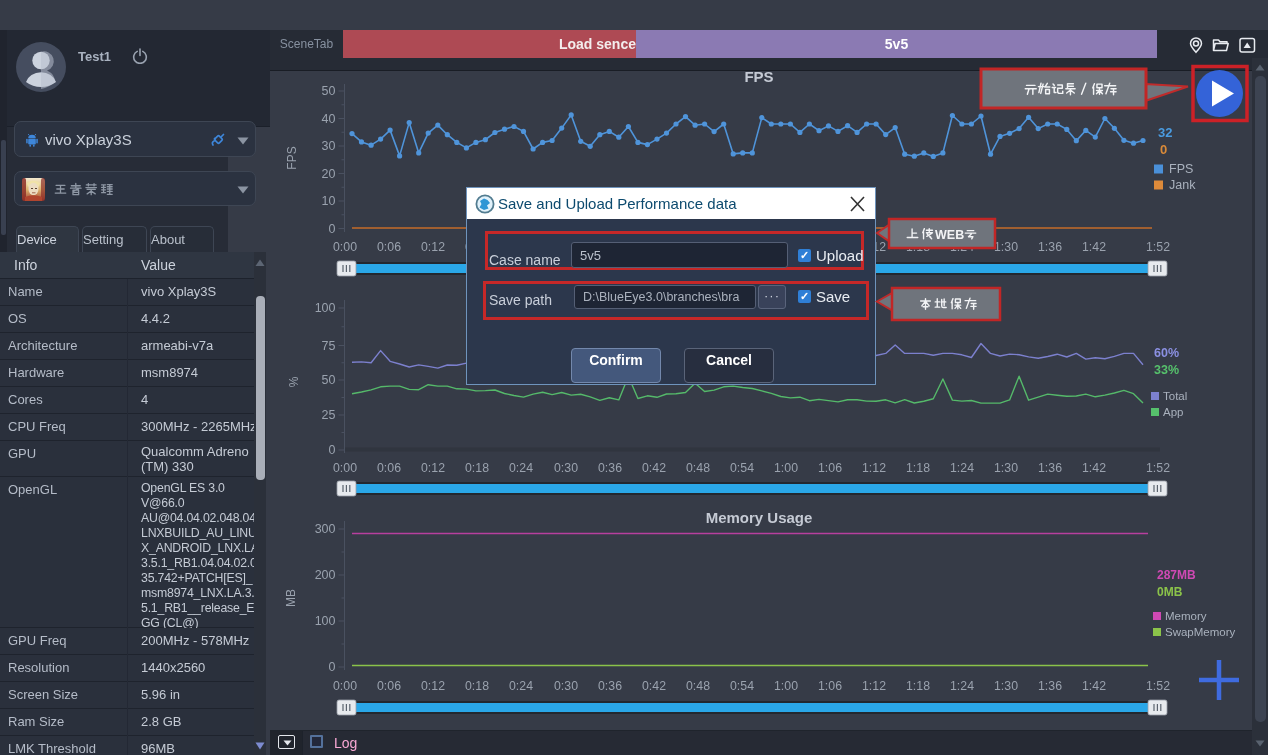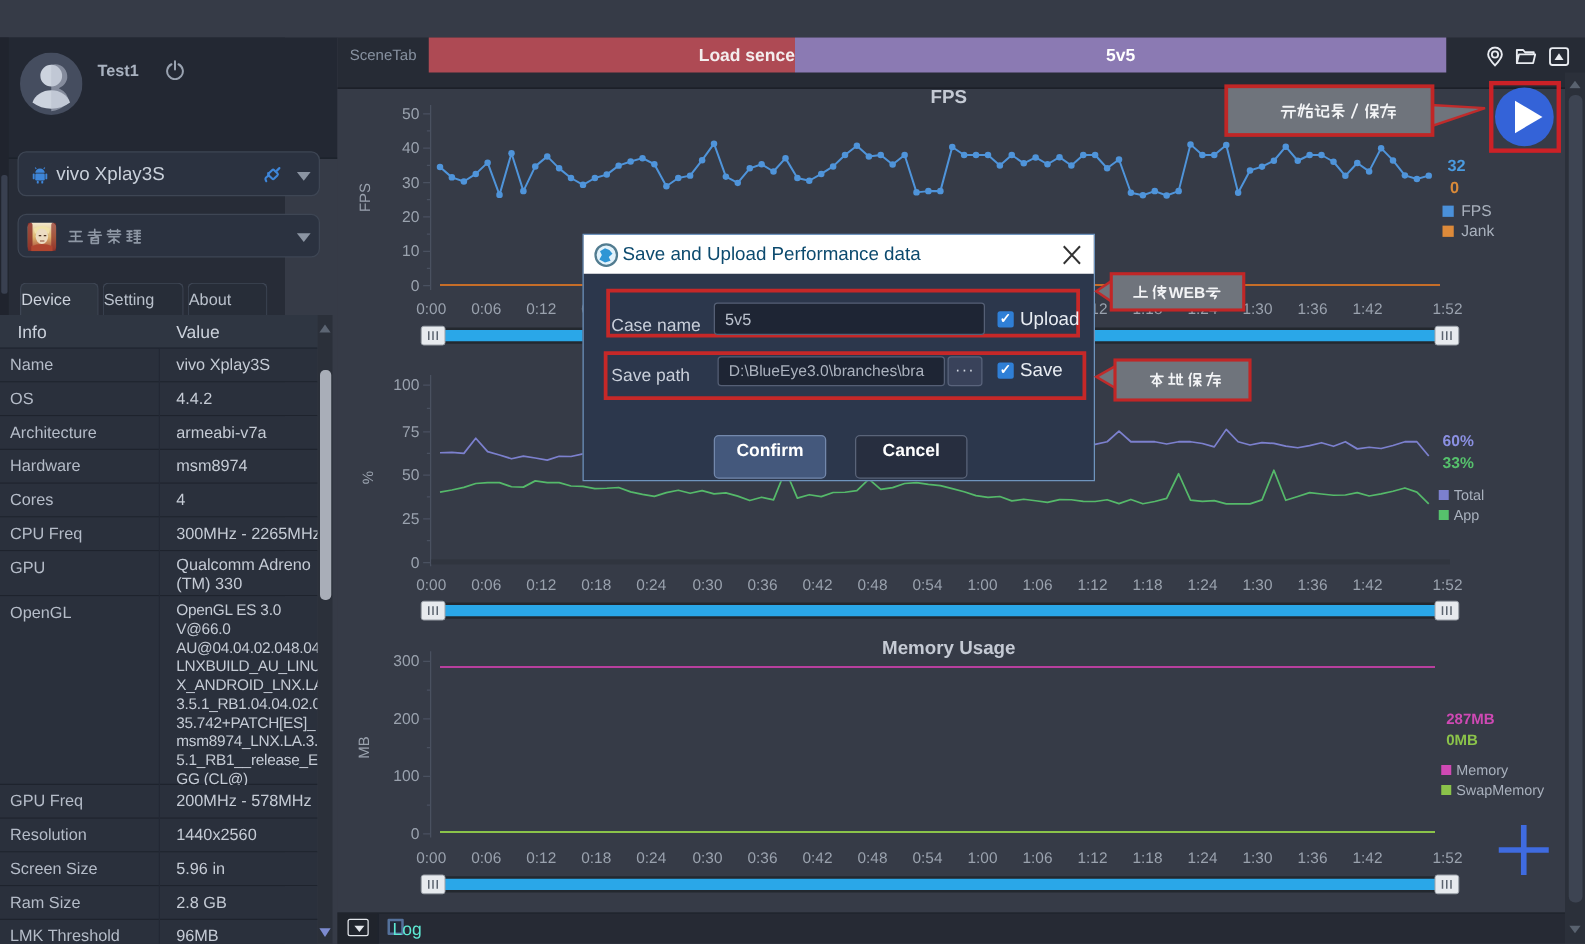--- a/index.html
+++ b/index.html
@@ -235,21 +235,21 @@
 </div>
 <div class="abs" id="logbar">
 <div class="abs" style="left:0;top:0;width:32px;height:25px;background:#20242c"></div>
 <div class="abs" style="left:8px;top:4px;width:17px;height:14px;border:1.5px solid #e4e7ec;border-radius:2px">
           <svg style="margin:4px 0 0 3.5px" width="9" height="6" viewBox="0 0 9 6">
             <path d="M0.5,0.5 H8.5 L4.5,5.5 Z" fill="#e4e7ec"></path>
           </svg>
         </div>
 <div class="abs" style="left:32px;top:0;width:1px;height:25px;background:#1d222b"></div>
 <div class="abs" style="left:40px;top:4px;width:13px;height:13px;border:2px solid #54719b;background:#23283a;border-radius:1px"></div>
-<div class="abs" style="left:44px;top:4px;font-size:14px;color:#5eead4">Log</div>
+<div class="abs" style="left:64px;top:4px;font-size:14px;color:#f9a8d4">Log</div>
 </div>
 <div class="abs" style="left:982px;top:28px;width:16px;height:697px;background:#2b303a">
 <svg class="abs" style="left:3px;top:6px" width="10" height="7" viewBox="0 0 10 7">
           <path d="M5,0.5 L9.5,6.5 H0.5 Z" fill="#59626f"></path>
         </svg>
 <div class="abs" style="left:2.5px;top:18px;width:11px;height:646px;background:#3d4452;border-radius:5px"></div>
 <svg class="abs" style="left:3px;top:682px" width="10" height="7" viewBox="0 0 10 7">
           <path d="M0.5,0.5 H9.5 L5,6.5 Z" fill="#59626f"></path>
         </svg>
 </div>

